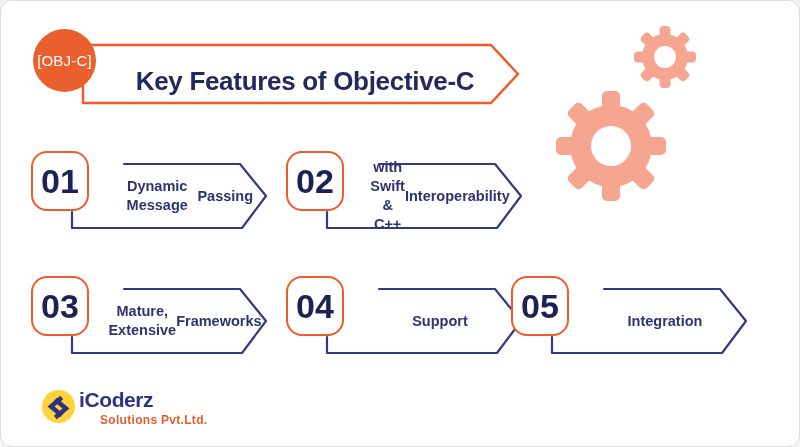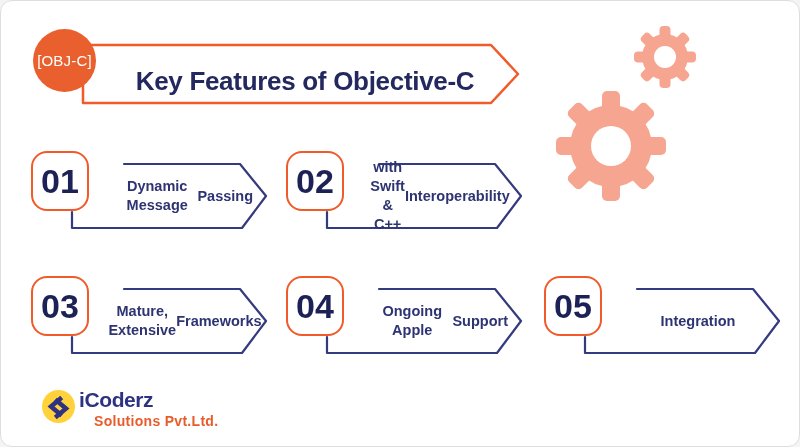--- a/index.html
+++ b/index.html
@@ -39,21 +39,21 @@
     z-index:2;white-space:nowrap;
   }
   
   .gears-svg{position:absolute;left:545px;top:15px;}
   
   .feature{position:absolute;width:250px;height:90px;}
   .f1{left:30px;top:150px;}
   .f2{left:285px;top:150px;}
   .f3{left:30px;top:275px;}
   .f4{left:285px;top:275px;}
-  .f5{left:543px;top:275px;}
+  .f5{left:510px;top:275px;}
   .feature svg{position:absolute;left:0;top:0;}
   .fnum{
     position:absolute;left:0;top:0;width:58px;height:60px;
     background:#ffffff;border:2.5px solid var(--orange);border-radius:16px;
     box-sizing:border-box;display:flex;align-items:center;justify-content:center;
     color:var(--num-navy);font-weight:700;font-size:34px;z-index:2;
   }
   .flabel{
     position:absolute;left:86px;top:13px;width:136px;height:64px;
     display:flex;flex-direction:row;align-items:center;justify-content:center;
@@ -64,22 +64,22 @@
   .logo{position:absolute;left:40px;top:386px;width:220px;height:52px;text-align:center;}
   .logo-circle{
     position:absolute;left:1px;top:3px;width:33px;height:33px;border-radius:50%;
     background:var(--logo-yellow);display:flex;align-items:center;justify-content:center;
   }
   .logo-name{
     position:absolute;left:38px;top:1px;
     color:var(--logo-navy);font-weight:800;font-size:21px;letter-spacing:-0.4px;
   }
   .logo-sub{
-    position:absolute;left:53px;top:26px;
-    color:var(--logo-orange);font-weight:700;font-size:14px;letter-spacing:.3px;
+    position:absolute;left:59px;top:26px;
+    color:var(--logo-orange);font-weight:700;font-size:12px;letter-spacing:.3px;
   }
 </style>
 </head>
 <body>
 
 <div class="card">
 
   <svg class="hdr-banner-svg" width="455" height="72" viewBox="0 0 455 72">
     <path d="M 12 6 H 420 L 447 35 L 420 64 H 12 Z" fill="#ffffff" stroke-width="2.5" stroke-linejoin="round" stroke="#F15A29"></path>
   </svg>
@@ -145,21 +145,20 @@
       <div>Frameworks</div>
     </div>
   </div>
 
   <div class="feature f4">
     <svg width="250" height="90" viewBox="0 0 250 90">
       <path d="M 93 13 H 209 L 235 45 L 211 77 H 41 V 61" fill="none" stroke-width="2.2" stroke-linejoin="round" stroke-linecap="round" stroke="#343A7E"></path>
     </svg>
     <div class="fnum">04</div>
     <div class="flabel">
-      <div>Ongoing Apple</div>
       <div>Support</div>
     </div>
   </div>
 
   <div class="feature f5">
     <svg width="250" height="90" viewBox="0 0 250 90">
       <path d="M 93 13 H 209 L 235 45 L 211 77 H 41 V 61" fill="none" stroke-width="2.2" stroke-linejoin="round" stroke-linecap="round" stroke="#343A7E"></path>
     </svg>
     <div class="fnum">05</div>
     <div class="flabel">

